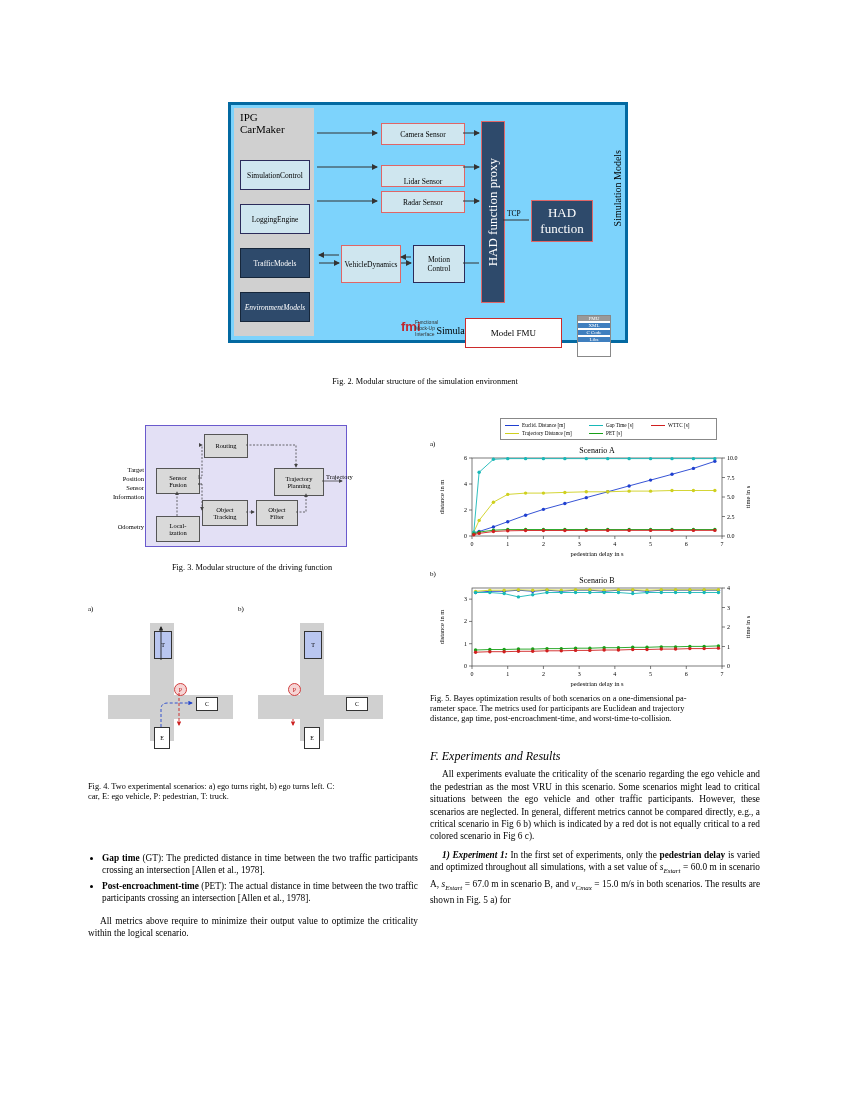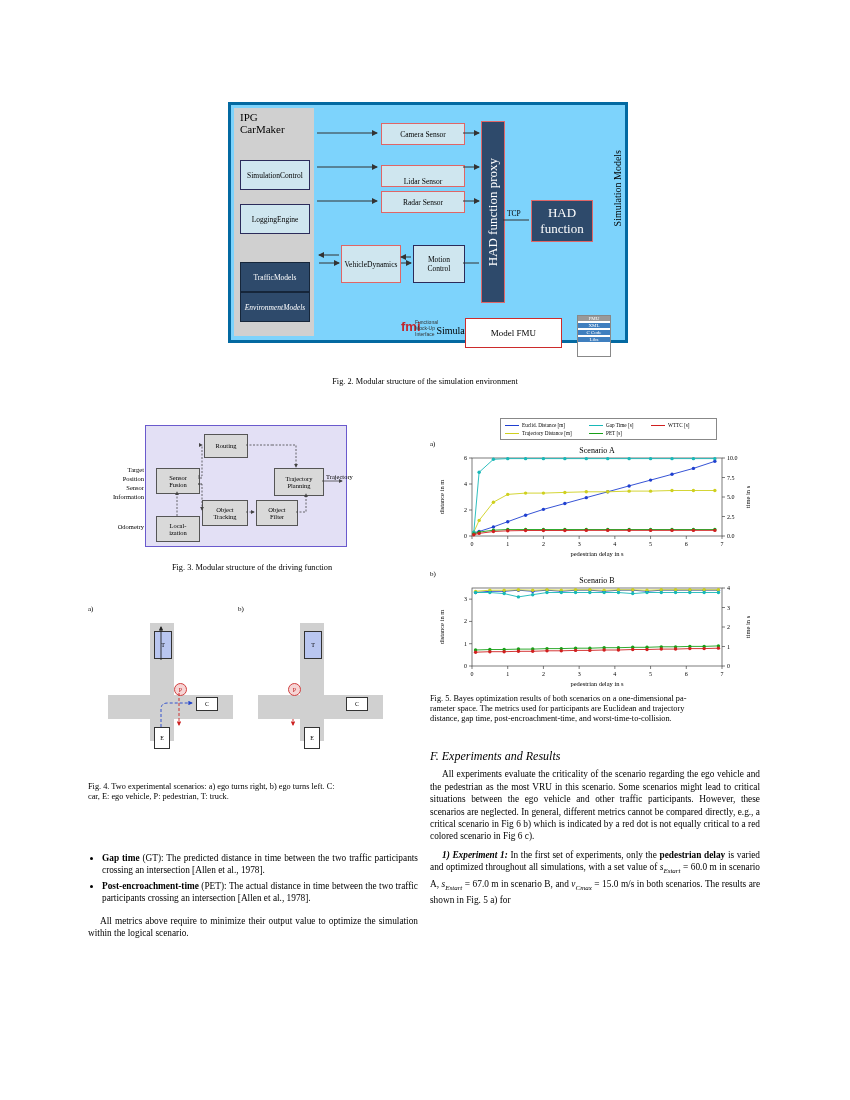--- a/index.html
+++ b/index.html
@@ -69,21 +69,21 @@
         <span>CarMaker</span>
       </div>
       <div class="f2blk" style="top:52px;">
         <span>Simulation</span>
         <span>Control</span>
       </div>
       <div class="f2blk" style="top:96px;">
         <span>Logging</span>
         <span>Engine</span>
       </div>
-      <div class="f2blk dark" style="top:154px;justify-content:center;">
+      <div class="f2blk dark" style="top:140px;justify-content:center;">
         <span>Traffic</span>
         <span>Models</span>
       </div>
       <div class="f2blk dark" style="top:184px;font-style:italic;">
         <span>Environment</span>
         <span>Models</span>
       </div>
     </div>
 
     <div class="redblk" style="left:150px;top:18px;width:82px;height:20px;">
@@ -551,21 +551,21 @@
 
   <div class="col" style="left:88px;top:852px;width:330px;">
     <ul class="bul">
       <li>
         <b>Gap time</b><span> (GT): The predicted distance in time between the two traffic participants crossing an intersection [Allen et al., 1978].</span>
       </li>
       <li>
         <b>Post-encroachment-time</b><span> (PET): The actual distance in time between the two traffic participants crossing an intersection [Allen et al., 1978].</span>
       </li>
     </ul>
-    <p style="margin:10px 0 0 0;text-indent:12px;">All metrics above require to minimize their output value to optimize the simulation within the logical scenario.</p>
+    <p style="margin:10px 0 0 0;text-indent:12px;">All metrics above require to minimize their output value to optimize the criticality within the logical scenario.</p>
   </div>
 
   <div class="col" style="left:430px;top:750px;width:330px;">
     <div class="secthead" style="margin-bottom:6px;">F. Experiments and Results</div>
     <p style="margin:0 0 6px 0;text-indent:12px;">All experiments evaluate the criticality of the scenario regarding the ego vehicle and the pedestrian as the most VRU in this scenario. Some scenarios might lead to critical situations between the ego vehicle and other traffic participants. However, these scenarios are neglected. In general, different metrics cannot be compared directly, e.g., a critical scenario in Fig 6 b) which is indicated by a red dot is not equally critical to a red colored scenario in Fig 6 c).</p>
     <p style="margin:0;text-indent:12px;">
       <i><b>1) Experiment 1:</b></i><span> In the first set of experiments, only the </span><b>pedestrian delay</b><span> is varied and optimized throughout all simulations, with a set value of </span><i><span>s</span><sub style="font-size:7px;">Estart</sub></i><span> = 60.0 m</span><span> in scenario A, </span><i><span>s</span><sub style="font-size:7px;">Estart</sub></i><span> = 67.0 m</span><span> in scenario B, and </span><i><span>v</span><sub style="font-size:7px;">Cmax</sub></i><span> = 15.0 m/s</span><span> in both scenarios. The results are shown in Fig. 5 a) for</span>
     </p>
   </div>
 

